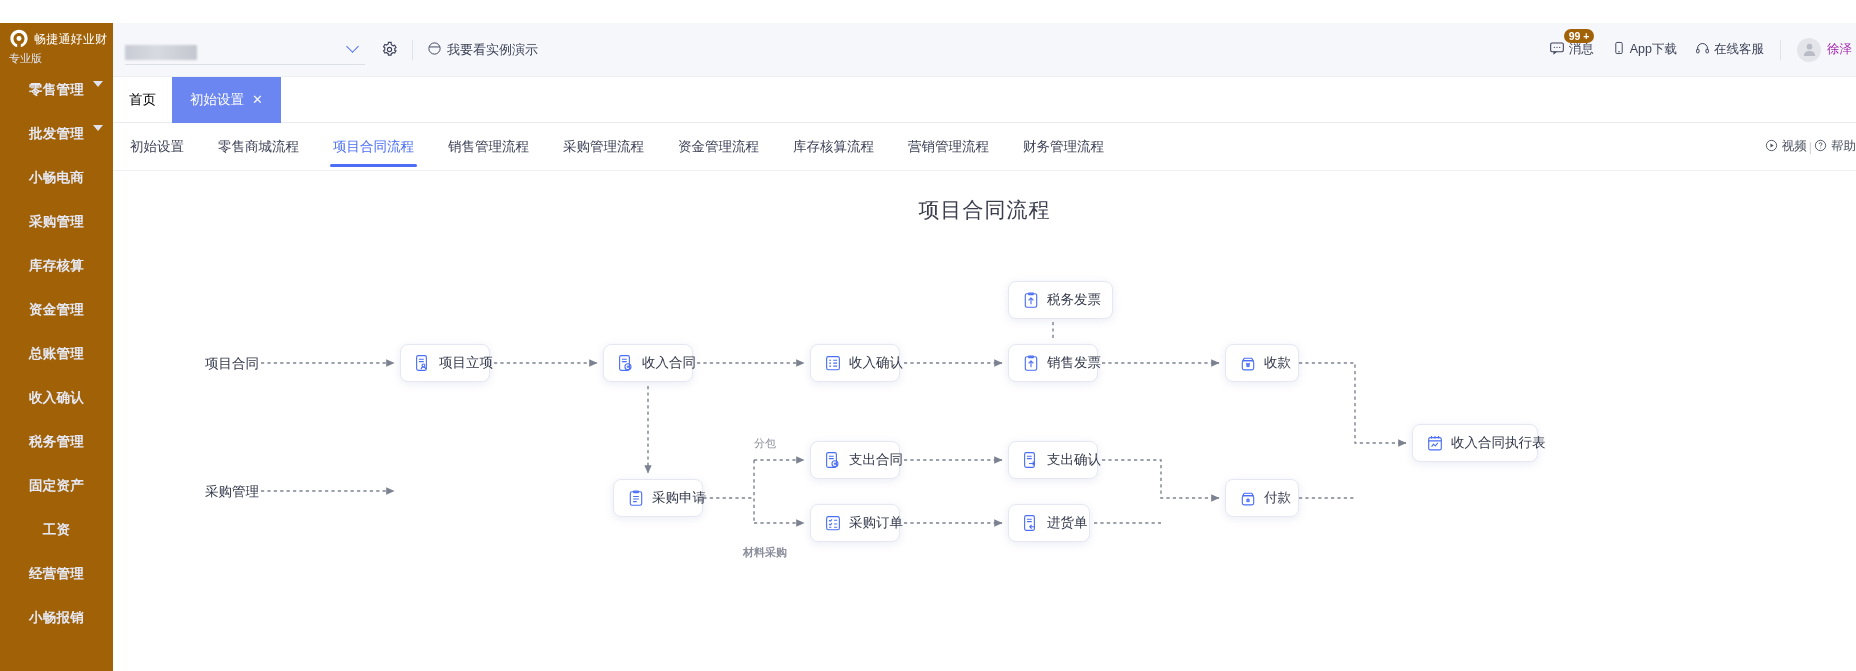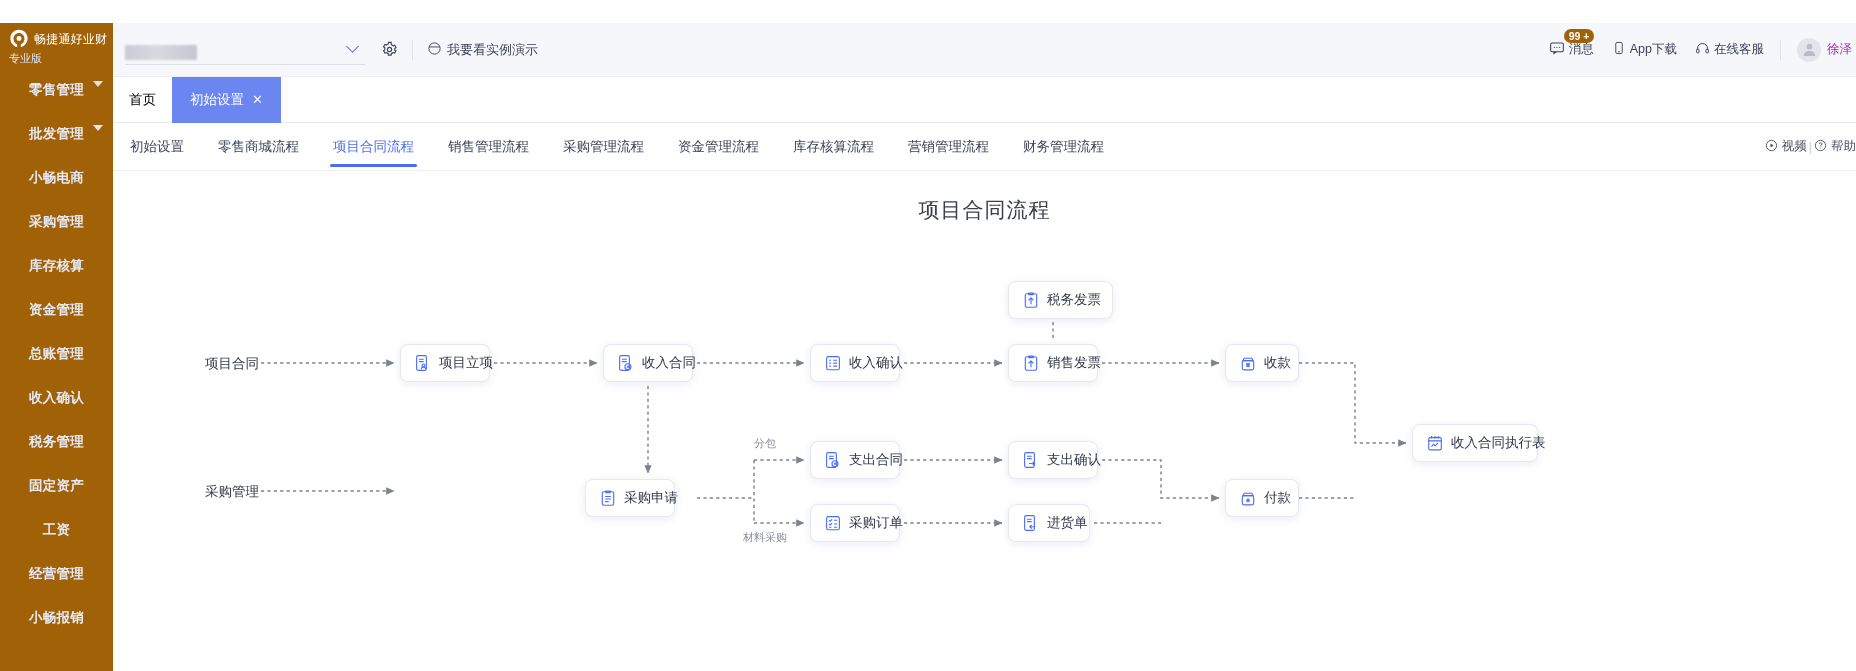--- a/index.html
+++ b/index.html
@@ -454,21 +454,21 @@
         <div class="node" style="left: 895px; top: 270px; width: 90px;">
           <span>
             <svg class="nicon" viewBox="0 0 24 24">
               <rect x="3.5" y="2.2" width="13" height="19.6" rx="2" fill="none" stroke="#4b6ef5" stroke-width="1.5" stroke-linejoin="round"></rect>
               <path d="M6.6 7 h6.4 M6.6 10.2 h6.4" fill="none" stroke="#4b6ef5" stroke-width="1.5" stroke-linejoin="round"></path>
               <path d="M9.4 16.6h7.2 M14.2 14.2l2.6 2.4-2.6 2.4" fill="none" stroke="#4b6ef5" stroke-width="1.5" stroke-linejoin="round"></path>
             </svg>
           </span>
           <span>支出确认</span>
         </div>
-        <div class="node" style="left: 472px; top: 308px; width: 90px;">
+        <div class="node" style="left: 500px; top: 308px; width: 90px;">
           <span>
             <svg class="nicon" viewBox="0 0 24 24">
               <path d="M9 2.6h6v2.2H9z" fill="none" stroke="#4b6ef5" stroke-width="1.5" stroke-linejoin="round"></path>
               <rect x="4.4" y="3.6" width="15.2" height="18" rx="2.2" fill="none" stroke="#4b6ef5" stroke-width="1.5" stroke-linejoin="round"></rect>
               <path d="M8.2 10h7.6 M8.2 13.4h7.6 M8.2 16.8h4.8" fill="none" stroke="#4b6ef5" stroke-width="1.5" stroke-linejoin="round"></path>
             </svg>
           </span>
           <span>采购申请</span>
         </div>
         <div class="node" style="left: 1112px; top: 308px; width: 74px;">
@@ -496,16 +496,16 @@
               <rect x="3.5" y="2.2" width="13" height="19.6" rx="2" fill="none" stroke="#4b6ef5" stroke-width="1.5" stroke-linejoin="round"></rect>
               <path d="M6.6 7 h6.4 M6.6 10.2 h6.4" fill="none" stroke="#4b6ef5" stroke-width="1.5" stroke-linejoin="round"></path>
               <path d="M17.4 17h-7 M12.8 14.6l-2.4 2.4 2.4 2.4" fill="none" stroke="#4b6ef5" stroke-width="1.5" stroke-linejoin="round"></path>
             </svg>
           </span>
           <span>进货单</span>
         </div>
         <div class="rowlabel" style="left: 92px; top: 184px;">项目合同</div>
         <div class="rowlabel" style="left: 92px; top: 312px;">采购管理</div>
         <div class="edgelabel" style="left: 641px; top: 265px;">分包</div>
-        <div class="edgelabel" style="left: 630px; top: 359px;">材料采购</div>
+        <div class="edgelabel" style="left: 630px; top: 374px; font-weight: bold;">材料采购</div>
       </div>
   </main>
 </div>
 
 </body></html>

